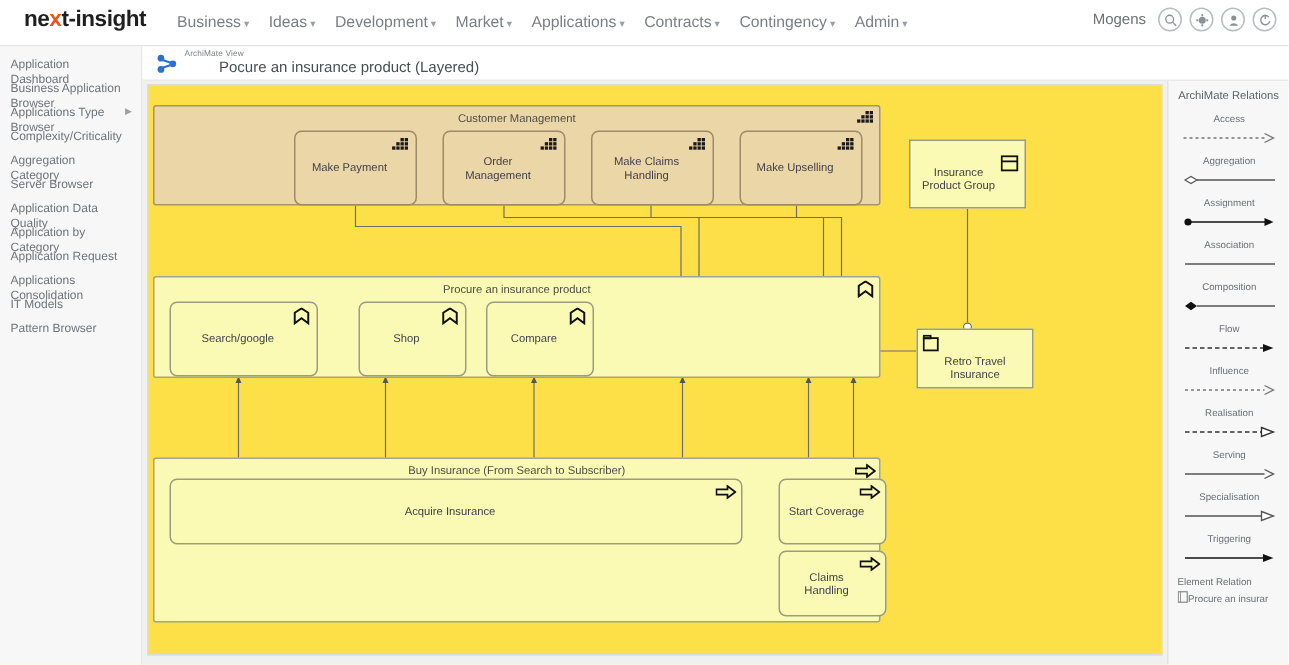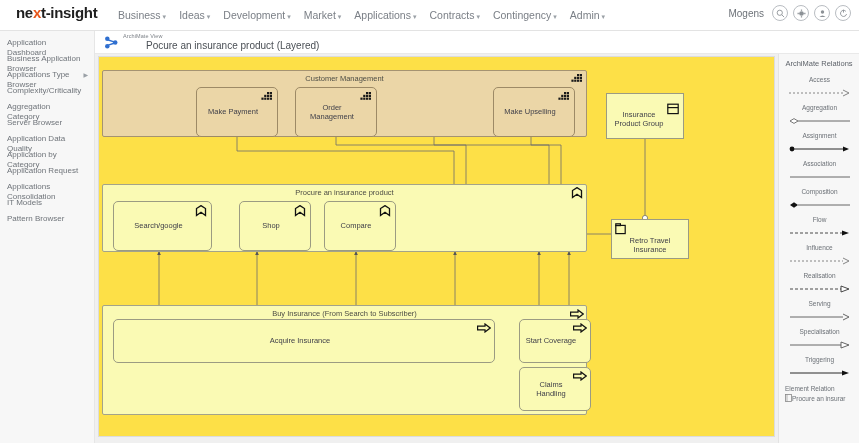--- a/index.html
+++ b/index.html
@@ -336,38 +336,54 @@
             <rect x="6" y="3.8" width="2.2" height="2.2"></rect>
             <rect x="8.8" y="3.8" width="2.2" height="2.2"></rect>
       <rect x="0.4" y="6.6" width="2.2" height="2.2"></rect>
             <rect x="3.2" y="6.6" width="2.2" height="2.2"></rect>
             <rect x="6" y="6.6" width="2.2" height="2.2"></rect>
             <rect x="8.8" y="6.6" width="2.2" height="2.2"></rect>
           </g>
     </svg>
   </div>
 
-
-  <div class="node tan" style="left:394px; top:30px; width:82px; height:50px;">
-    <span class="node-label">Make Upselling</span>
+  <div class="node tan" style="left:295px; top:30px; width:82px; height:50px;">
+    <span class="node-label">Make Claims Handling</span>
     <svg class="ico" viewBox="0 0 13 12">
       <g fill="#1a1a1a">
             <rect x="6" y="1" width="2.2" height="2.2"></rect>
             <rect x="8.8" y="1" width="2.2" height="2.2"></rect>
       <rect x="3.2" y="3.8" width="2.2" height="2.2"></rect>
             <rect x="6" y="3.8" width="2.2" height="2.2"></rect>
             <rect x="8.8" y="3.8" width="2.2" height="2.2"></rect>
       <rect x="0.4" y="6.6" width="2.2" height="2.2"></rect>
             <rect x="3.2" y="6.6" width="2.2" height="2.2"></rect>
             <rect x="6" y="6.6" width="2.2" height="2.2"></rect>
             <rect x="8.8" y="6.6" width="2.2" height="2.2"></rect>
           </g>
     </svg>
   </div>
 
+  <div class="node tan" style="left:394px; top:30px; width:82px; height:50px;">
+    <span class="node-label">Make Upselling</span>
+    <svg class="ico" viewBox="0 0 13 12">
+      <g fill="#1a1a1a">
+            <rect x="6" y="1" width="2.2" height="2.2"></rect>
+            <rect x="8.8" y="1" width="2.2" height="2.2"></rect>
+      <rect x="3.2" y="3.8" width="2.2" height="2.2"></rect>
+            <rect x="6" y="3.8" width="2.2" height="2.2"></rect>
+            <rect x="8.8" y="3.8" width="2.2" height="2.2"></rect>
+      <rect x="0.4" y="6.6" width="2.2" height="2.2"></rect>
+            <rect x="3.2" y="6.6" width="2.2" height="2.2"></rect>
+            <rect x="6" y="6.6" width="2.2" height="2.2"></rect>
+            <rect x="8.8" y="6.6" width="2.2" height="2.2"></rect>
+          </g>
+    </svg>
+  </div>
+
   <div class="grp yel" style="left:3px; top:127px; width:485px; height:68px;">
     <div class="grp-title">Procure an insurance product</div>
     <svg class="ico" viewBox="0 0 13 12" style="top:2px;right:2px;">
       <path d="M1.5,10.5 L1.5,3.5 L6,0.6 L10.5,3.5 L10.5,10.5 L6,7.2 Z" fill="none" stroke="#111" stroke-width="1.3"></path>
     </svg>
   </div>
 
   <div class="node yel" style="left:14px; top:144px; width:99px; height:50px;">
     <span class="node-label">Search/google</span>
     <svg class="ico" viewBox="0 0 13 12">

